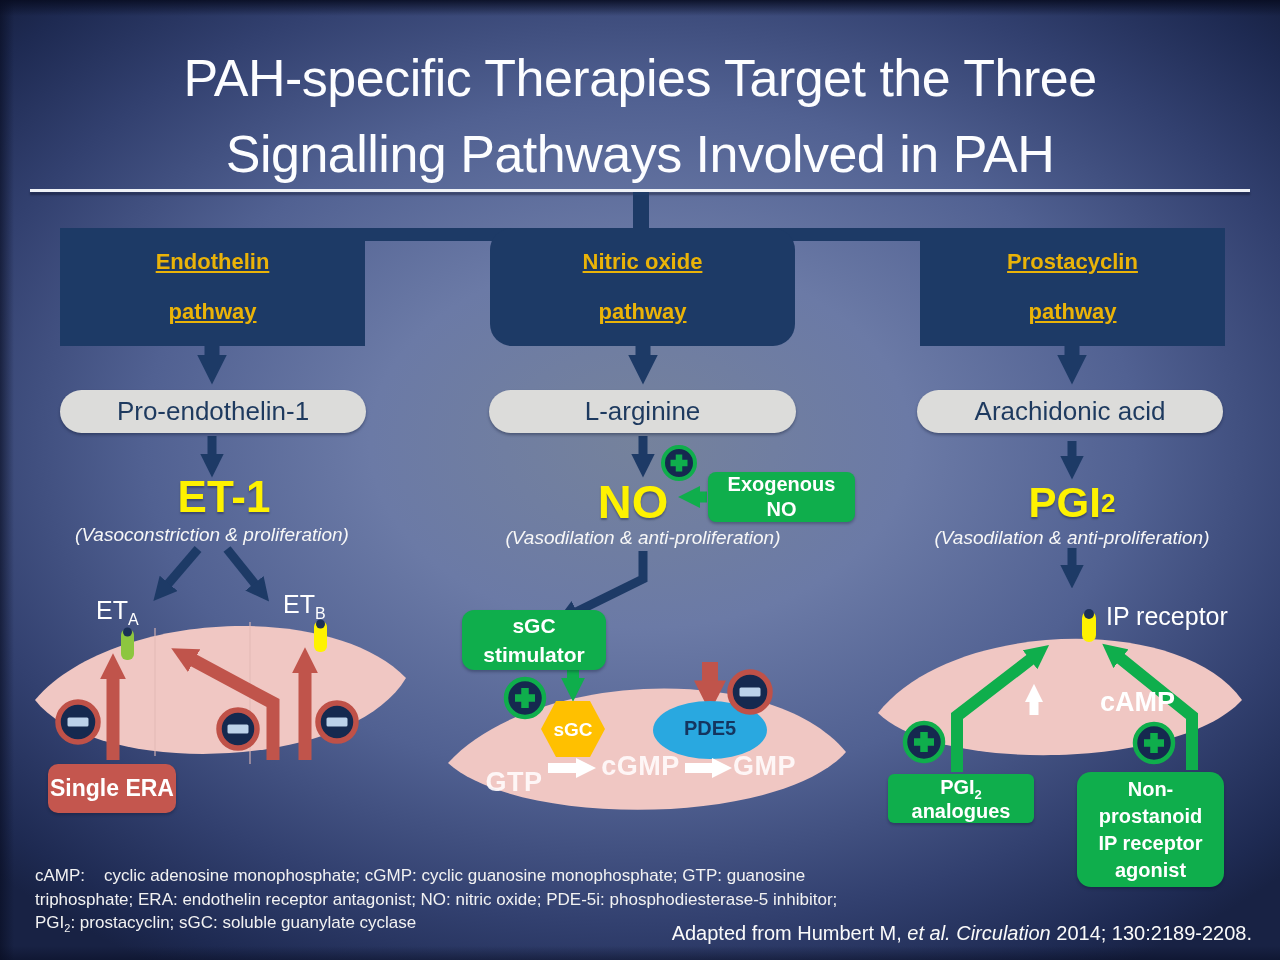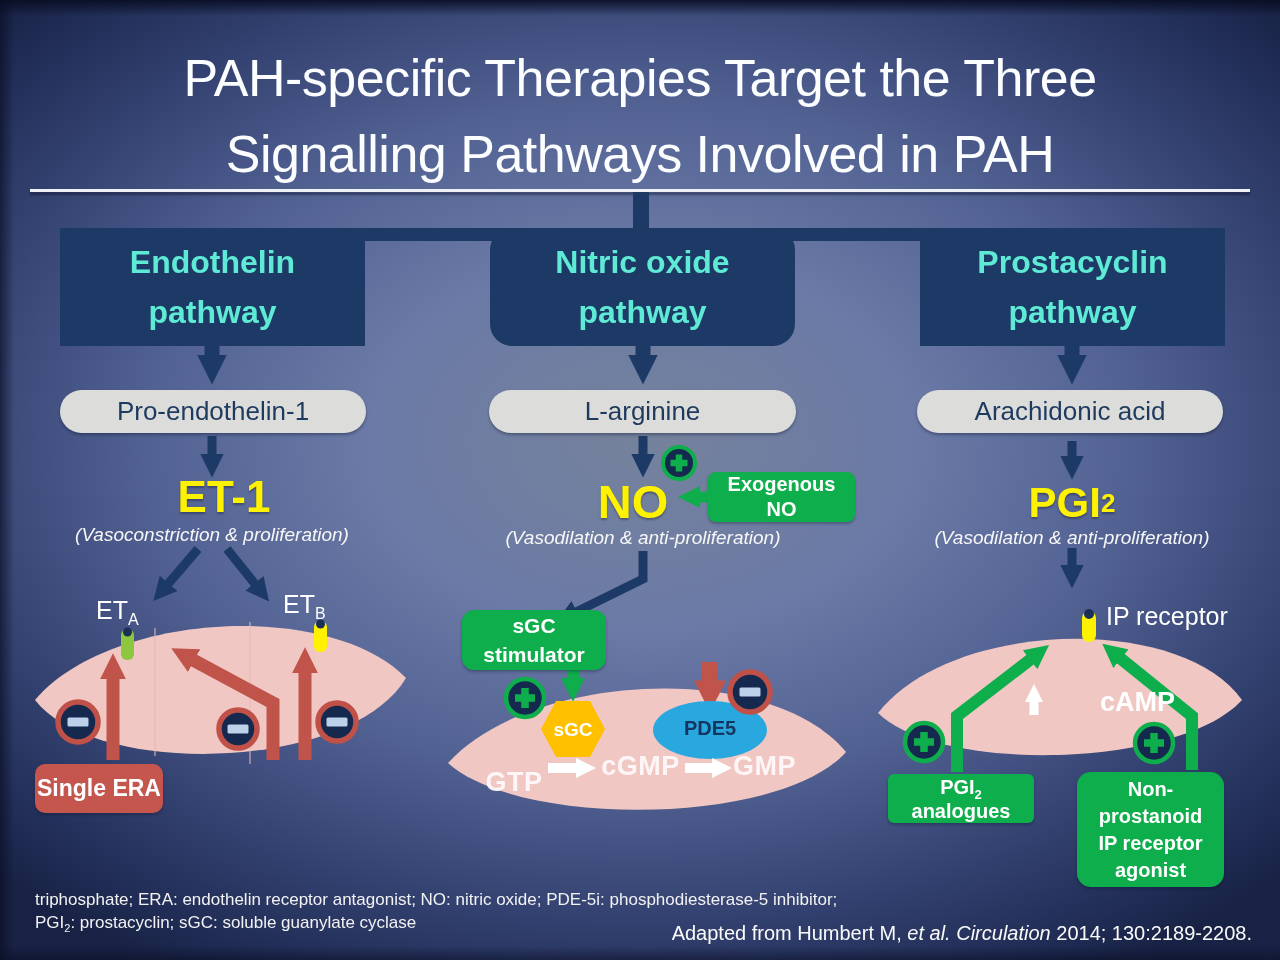--- a/index.html
+++ b/index.html
@@ -11,21 +11,21 @@
       linear-gradient(to right, rgba(8,13,34,.65) 0px, rgba(8,13,34,0) 14px),
       linear-gradient(to top, rgba(8,13,34,.5) 0px, rgba(8,13,34,0) 14px),
       radial-gradient(ellipse 900px 620px at 50% 46%, #75829c 0%, #6b7aa6 30%, #516192 55%, #32406f 78%, #1e2a52 94%, #182244 100%);
   }
   .abs{position:absolute;}
   .ctr{display:flex;align-items:center;justify-content:center;text-align:center;}
   .pre{white-space:pre-line;}
   .title{width:1280px;text-align:center;color:#fcfdff;font-size:52px;letter-spacing:-.5px;}
   .rule{background:#eef1f6;box-shadow:0 3px 2px rgba(10,16,40,.45);}
   .navy{background:#1d3a66;}
-  .hbox{color:#5eead4;font-size:32px;font-weight:bold;line-height:50px;}
+  .hbox{color:#eab308;font-size:22px;font-weight:bold;line-height:50px;text-decoration:underline;}
   .pill{background:#dcdcda;border-radius:22px;color:#1e3a5f;font-size:26px;box-shadow:0 2px 3px rgba(10,16,40,.35);}
   .med{color:#fef200;font-weight:bold;text-shadow:0 2px 2px rgba(10,16,40,.35);}
   .fx{color:#f7f7f7;font-style:italic;font-size:19px;}
   .gbox{background:#0fae4c;color:#fff;font-weight:bold;box-shadow:0 2px 3px rgba(10,16,40,.3);}
   .rbox{background:#c4564e;color:#fff;font-weight:bold;box-shadow:0 2px 3px rgba(10,16,40,.3);}
   .rcpt{color:#fff;font-size:25px;}
   .rcpt sub{font-size:16px;}
   .cyc{color:rgba(255,250,250,.93);font-size:27px;font-weight:bold;letter-spacing:.5px;}
   .fn{color:#f2f2f2;font-size:17px;line-height:23.5px;white-space:pre-wrap;}
   .fn sub{font-size:11px;}
@@ -182,28 +182,29 @@
 stimulator</div>
 
   <div class="abs ctr txt" style="left:543px;top:719px;width:60px;color:#fff;font-weight:bold;font-size:19px;">sGC</div>
   <div class="abs ctr txt" style="left:673px;top:717px;width:74px;color:#14355f;font-weight:bold;font-size:20px;">PDE5</div>
 
   <div class="abs cyc ctr txt" style="left:474px;top:751px;width:80px;margin-top:16px;">GTP</div>
   <div class="abs cyc ctr txt" style="left:593px;top:751px;width:95px;">cGMP</div>
   <div class="abs cyc ctr txt" style="left:722px;top:751px;width:85px;">GMP</div>
   <div class="abs txt" style="left:1100px;top:687px;color:#fff;font-weight:bold;font-size:27px;">cAMP</div>
 
-  <div class="abs rbox ctr txt" style="left:35px;top:764px;width:128px;height:49px;border-radius:10px;font-size:23px;">Single ERA</div>
+  <div class="abs rbox ctr txt" style="left:48px;top:764px;width:128px;height:49px;border-radius:10px;font-size:23px;">Single ERA</div>
 
   <div class="abs gbox ctr txt" style="left:888px;top:774px;width:146px;height:49px;border-radius:6px;font-size:20px;line-height:24px;align-items:center;">
     <div><span>PGI</span><sub style="font-size:13px;">2</sub><br><span>analogues</span></div>
   </div>
   <div class="abs gbox ctr pre txt" style="left:1077px;top:772px;width:147px;height:115px;border-radius:14px;font-size:20px;line-height:27px;">Non-
 prostanoid
 IP receptor
 agonist</div>
 
+  <div class="abs fn txt" style="left:35px;top:864px;width:830px;">cAMP:    cyclic adenosine monophosphate; cGMP: cyclic guanosine monophosphate; GTP: guanosine</div>
   <div class="abs fn txt" style="left:35px;top:888px;width:830px;">triphosphate; ERA: endothelin receptor antagonist; NO: nitric oxide; PDE-5i: phosphodiesterase-5 inhibitor;</div>
   <div class="abs fn txt" style="left:35px;top:911px;width:830px;"><span>PGI</span><sub>2</sub><span>: prostacyclin; sGC: soluble guanylate cyclase</span></div>
 
   <div class="abs txt" style="left:640px;top:922px;width:612px;text-align:right;color:#fafafa;font-size:20px;"><span>Adapted from Humbert M, </span><span style="font-style:italic;">et al. Circulation</span><span> 2014; 130:2189-2208.</span></div>
 
 </div>
 
 </body></html>

